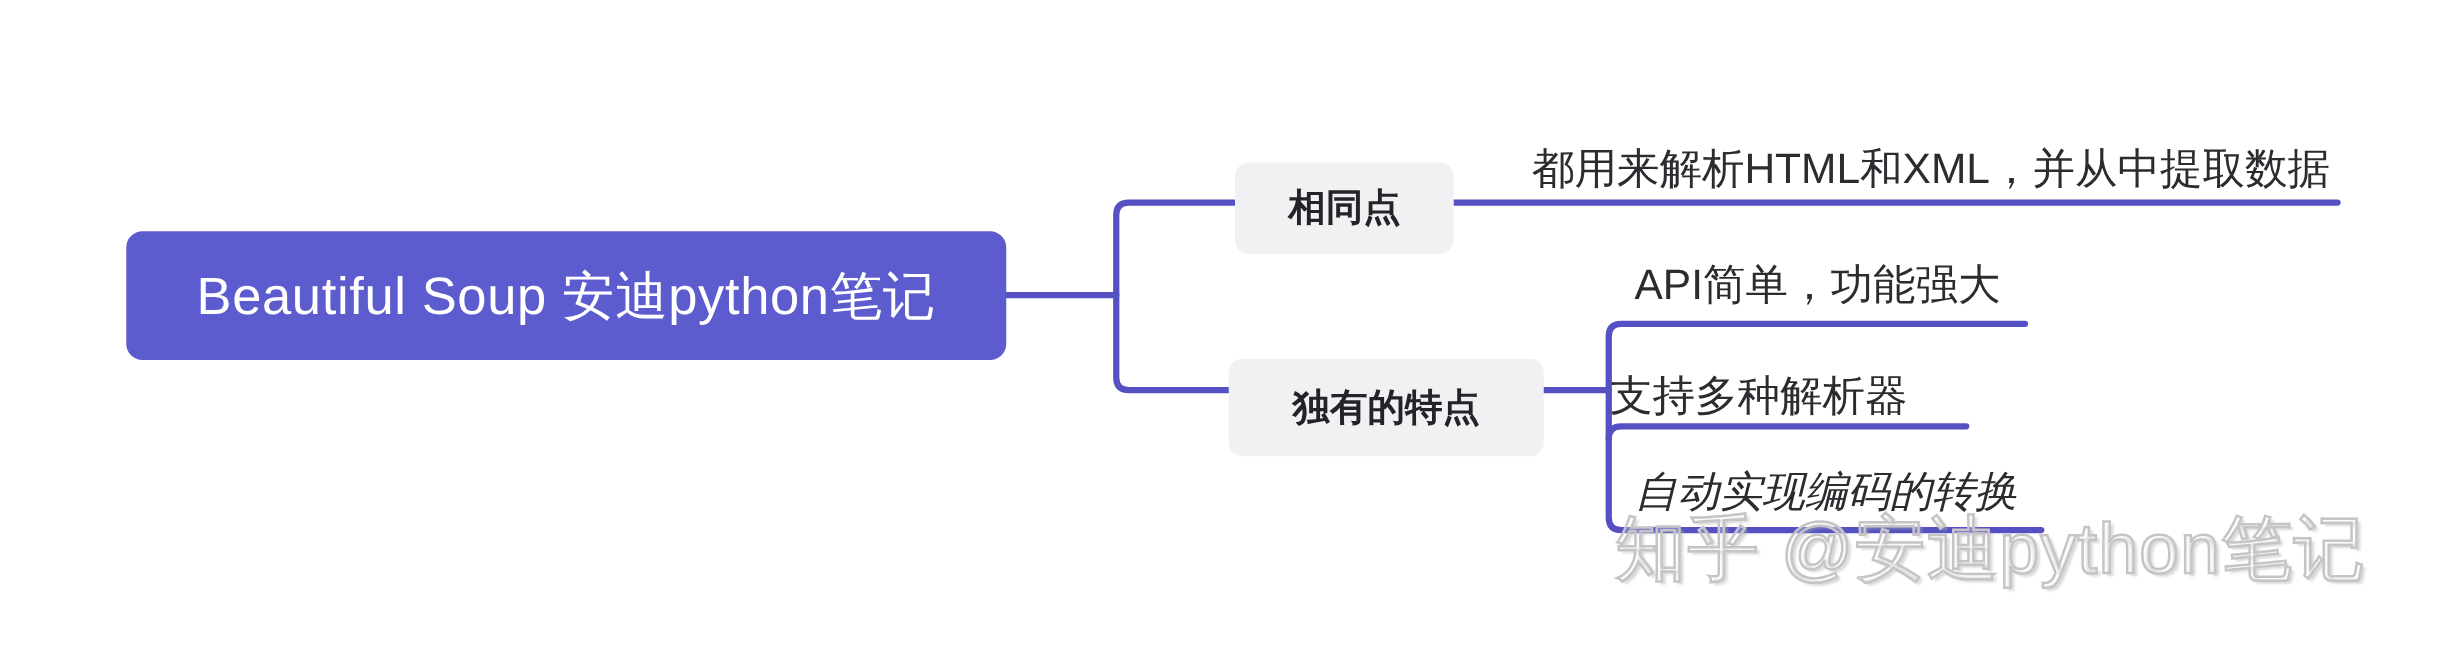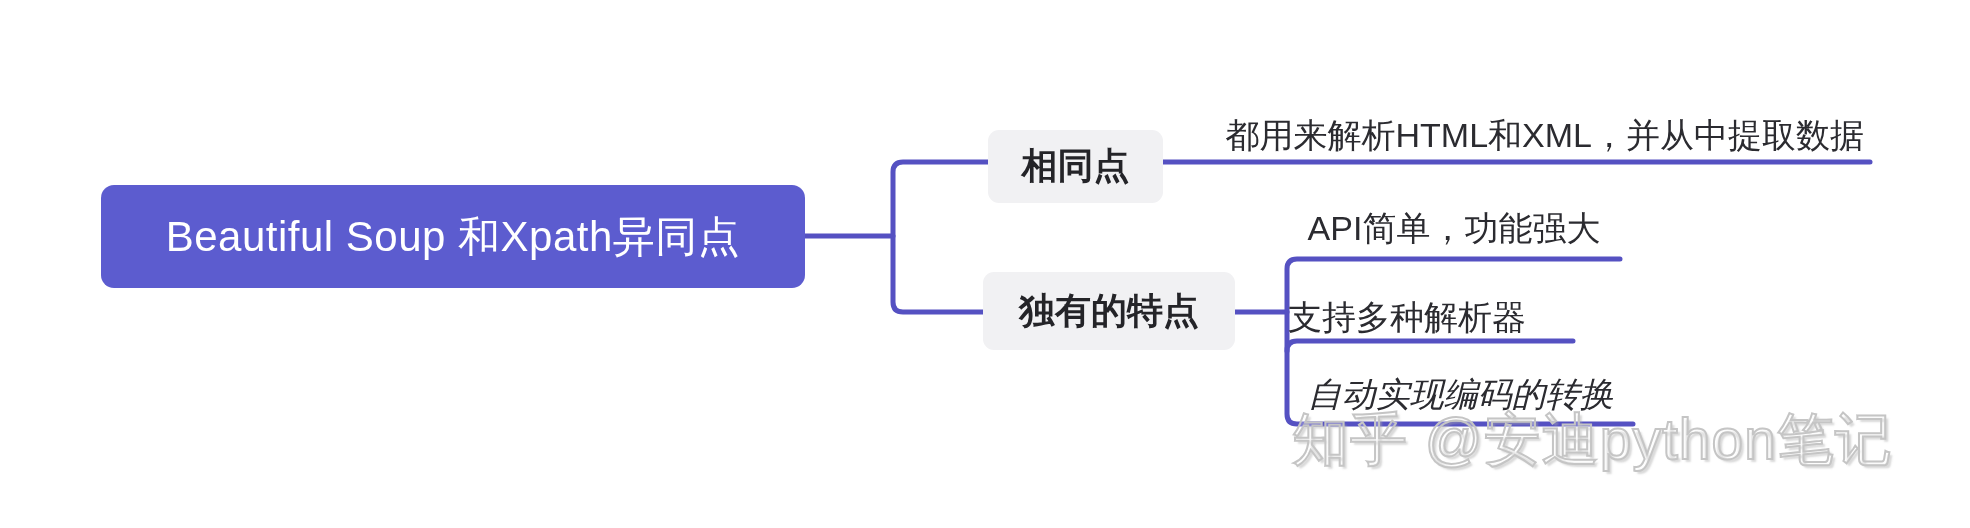--- a/index.html
+++ b/index.html
@@ -32,24 +32,24 @@
     border-radius:13px;
     color:var(--node-text);
     font-size:42px;
     letter-spacing:0.5px;
   }
   .branch-node{
     background:var(--branch-fill);
     border-radius:11px;
     color:var(--branch-text);
     font-weight:bold;
-    font-size:36px;
+    font-size:30px;
   }
   .branch-similar{left:988px;top:130px;width:175px;height:73px;}
-  .branch-unique{left:983px;top:272px;width:252px;height:78px;}
+  .branch-unique{left:983px;top:287px;width:252px;height:78px;}
   .leaf{
     position:absolute;
     color:var(--leaf-text);
     font-size:34px;
     line-height:46px;
     height:46px;
     white-space:nowrap;
   }
   .leaf-1{left:1164px;width:700px;top:112px;text-align:right;}
   .leaf-2{left:1288px;width:332px;top:205px;text-align:center;}
@@ -76,21 +76,21 @@
   <svg id="connectors" viewBox="0 0 1970 528" fill="none" stroke="var(--line)" stroke-width="5" stroke-linecap="round" stroke-linejoin="round">
     <path d="M 805 236 H 893"></path>
     <path d="M 988 162 H 903 Q 893 162 893 172 V 302 Q 893 312 903 312 H 983"></path>
     <path d="M 1163 162 H 1870"></path>
     <path d="M 1235 312 H 1287"></path>
     <path d="M 1620 259 H 1297 Q 1287 259 1287 269 V 414 Q 1287 424 1297 424 H 1633"></path>
     <path d="M 1573 341 H 1297 Q 1287 341 1287 351"></path>
   </svg>
 
   <div class="node root-node">
-    <span>Beautiful Soup 和Xpath异同点</span>
+    <span>Beautiful Soup 安迪python笔记</span>
   </div>
 
   <div class="node branch-node branch-similar">
     <span>相同点</span>
   </div>
 
   <div class="node branch-node branch-unique">
     <span>独有的特点</span>
   </div>
 

